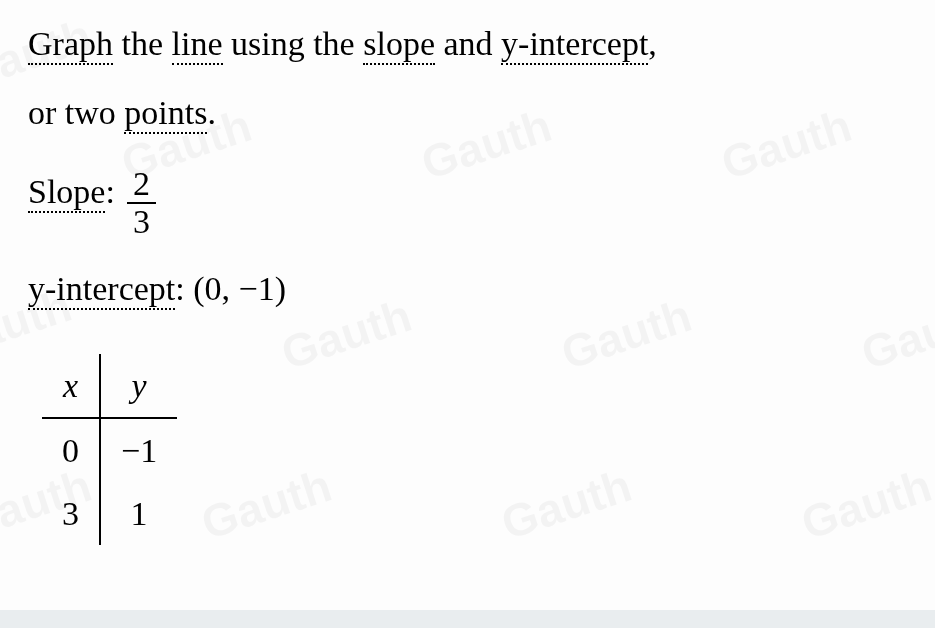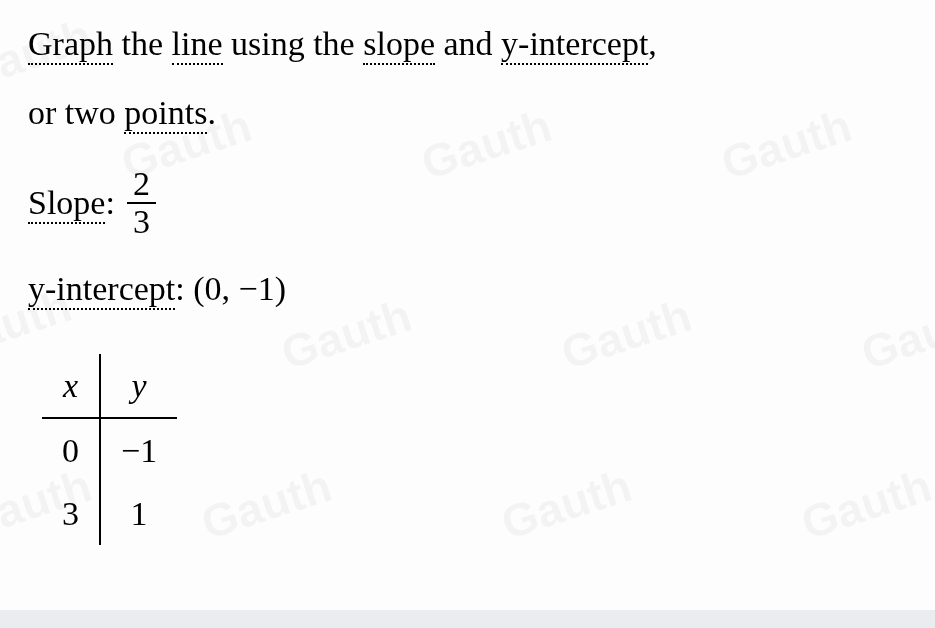--- a/index.html
+++ b/index.html
@@ -31,21 +31,21 @@
     }
     .content { position: relative; z-index: 1; }
     .line1 { margin-bottom: 18px; }
     .line2 { margin-bottom: 28px; }
     .dotul {
       border-bottom: 2px dotted #000;
       padding-bottom: 1px;
     }
     .slope-row {
       display: flex;
-      align-items: center;
+      align-items: flex-start;
       gap: 12px;
       margin-bottom: 24px;
     }
     .frac {
       display: inline-flex;
       flex-direction: column;
       align-items: center;
       line-height: 1.05;
       vertical-align: middle;
     }

